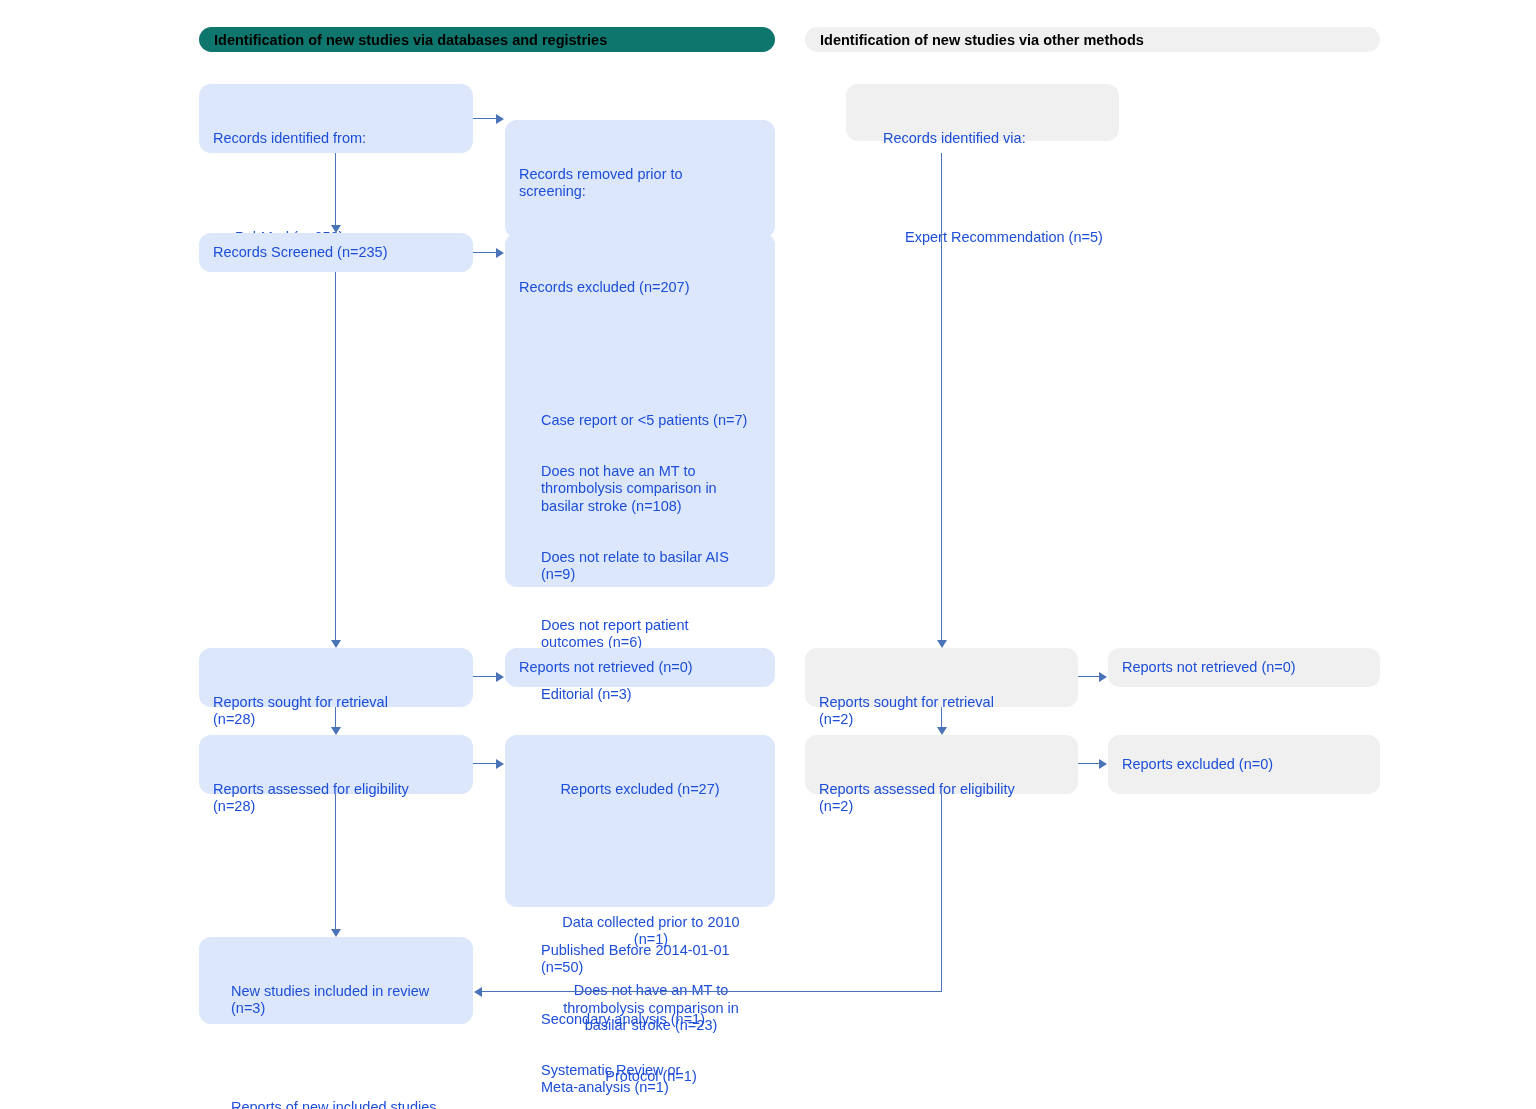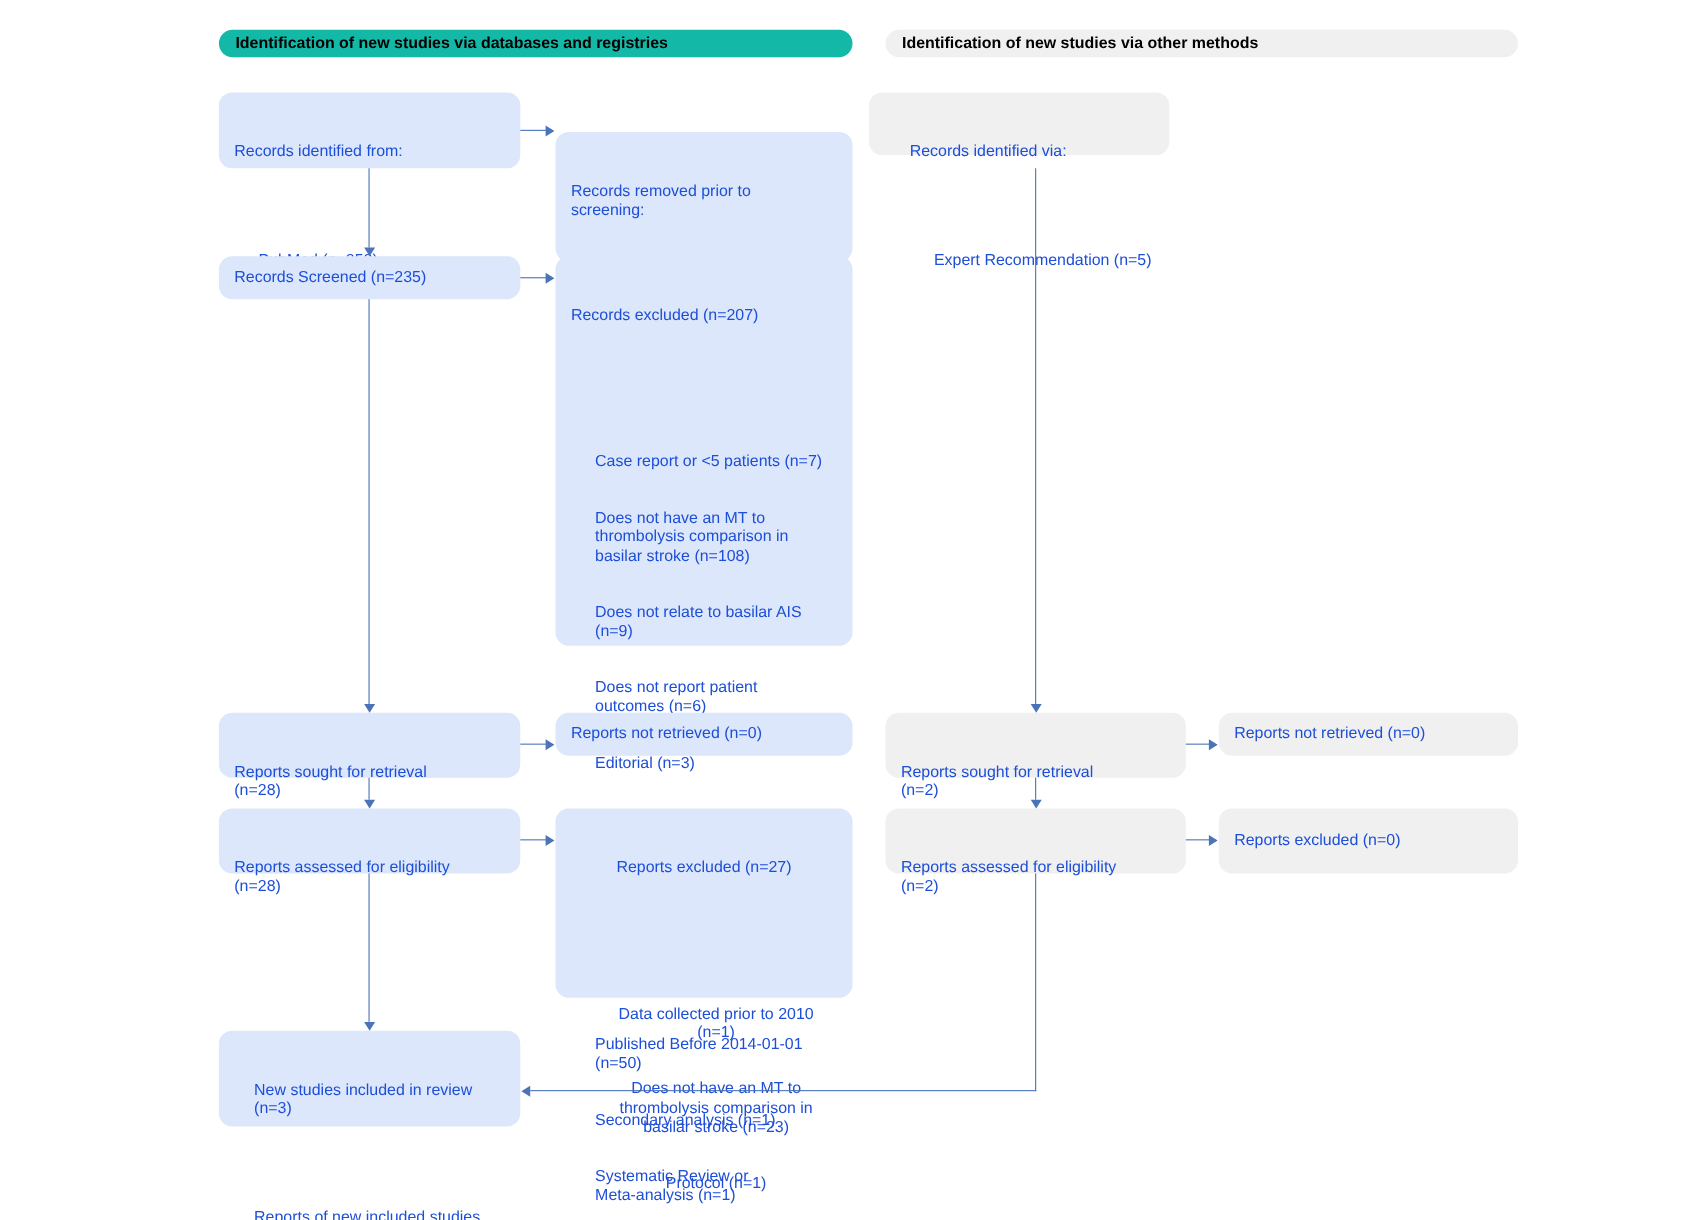--- a/index.html
+++ b/index.html
@@ -38,21 +38,21 @@
     position: absolute;
     box-sizing: border-box;
     border-radius: 13px;
     font-size: 14.5px;
     font-weight: bold;
     color: #000;
     display: flex;
     align-items: center;
     padding-left: 15px;
   }
-  .header-bar.blue { background: #14b8a6; }
+  .header-bar.blue { background: #0f766e; }
   .header-bar.gray { background: #f0f0f0; align-items: center; }
 
   .box .title   { display: block; }
   .box .spacer  { display: block; height: 13px; }
   .box .sub     { display: block; padding-left: 22px; }
   .box .sublist { display: block; padding-left: 22px; }
   .box .sublist span { display: block; }
 
   
   .vline, .hline {
@@ -173,21 +173,21 @@
   </div>
 
   <div class="box blue" style="left:199px; top:937px; width:274px; height:87px;padding-left:32px;">
     <span class="title">New studies included in review
 (n=3)</span>
     <span class="spacer"></span>
     <span class="title">Reports of new included studies
 (n=3)</span>
   </div>
 
-  <div class="box gray" style="left:790px; top:84px; width:273px; height:57px;padding-left:37px;">
+  <div class="box gray" style="left:846px; top:84px; width:273px; height:57px;padding-left:37px;">
     <span class="title">Records identified via:</span>
     <span class="spacer"></span>
     <span class="sub">Expert Recommendation (n=5)</span>
   </div>
 
   <div class="box gray" style="left:805px; top:648px; width:273px; height:59px;">
     <span class="title">Reports sought for retrieval
 (n=2)</span>
   </div>
 

